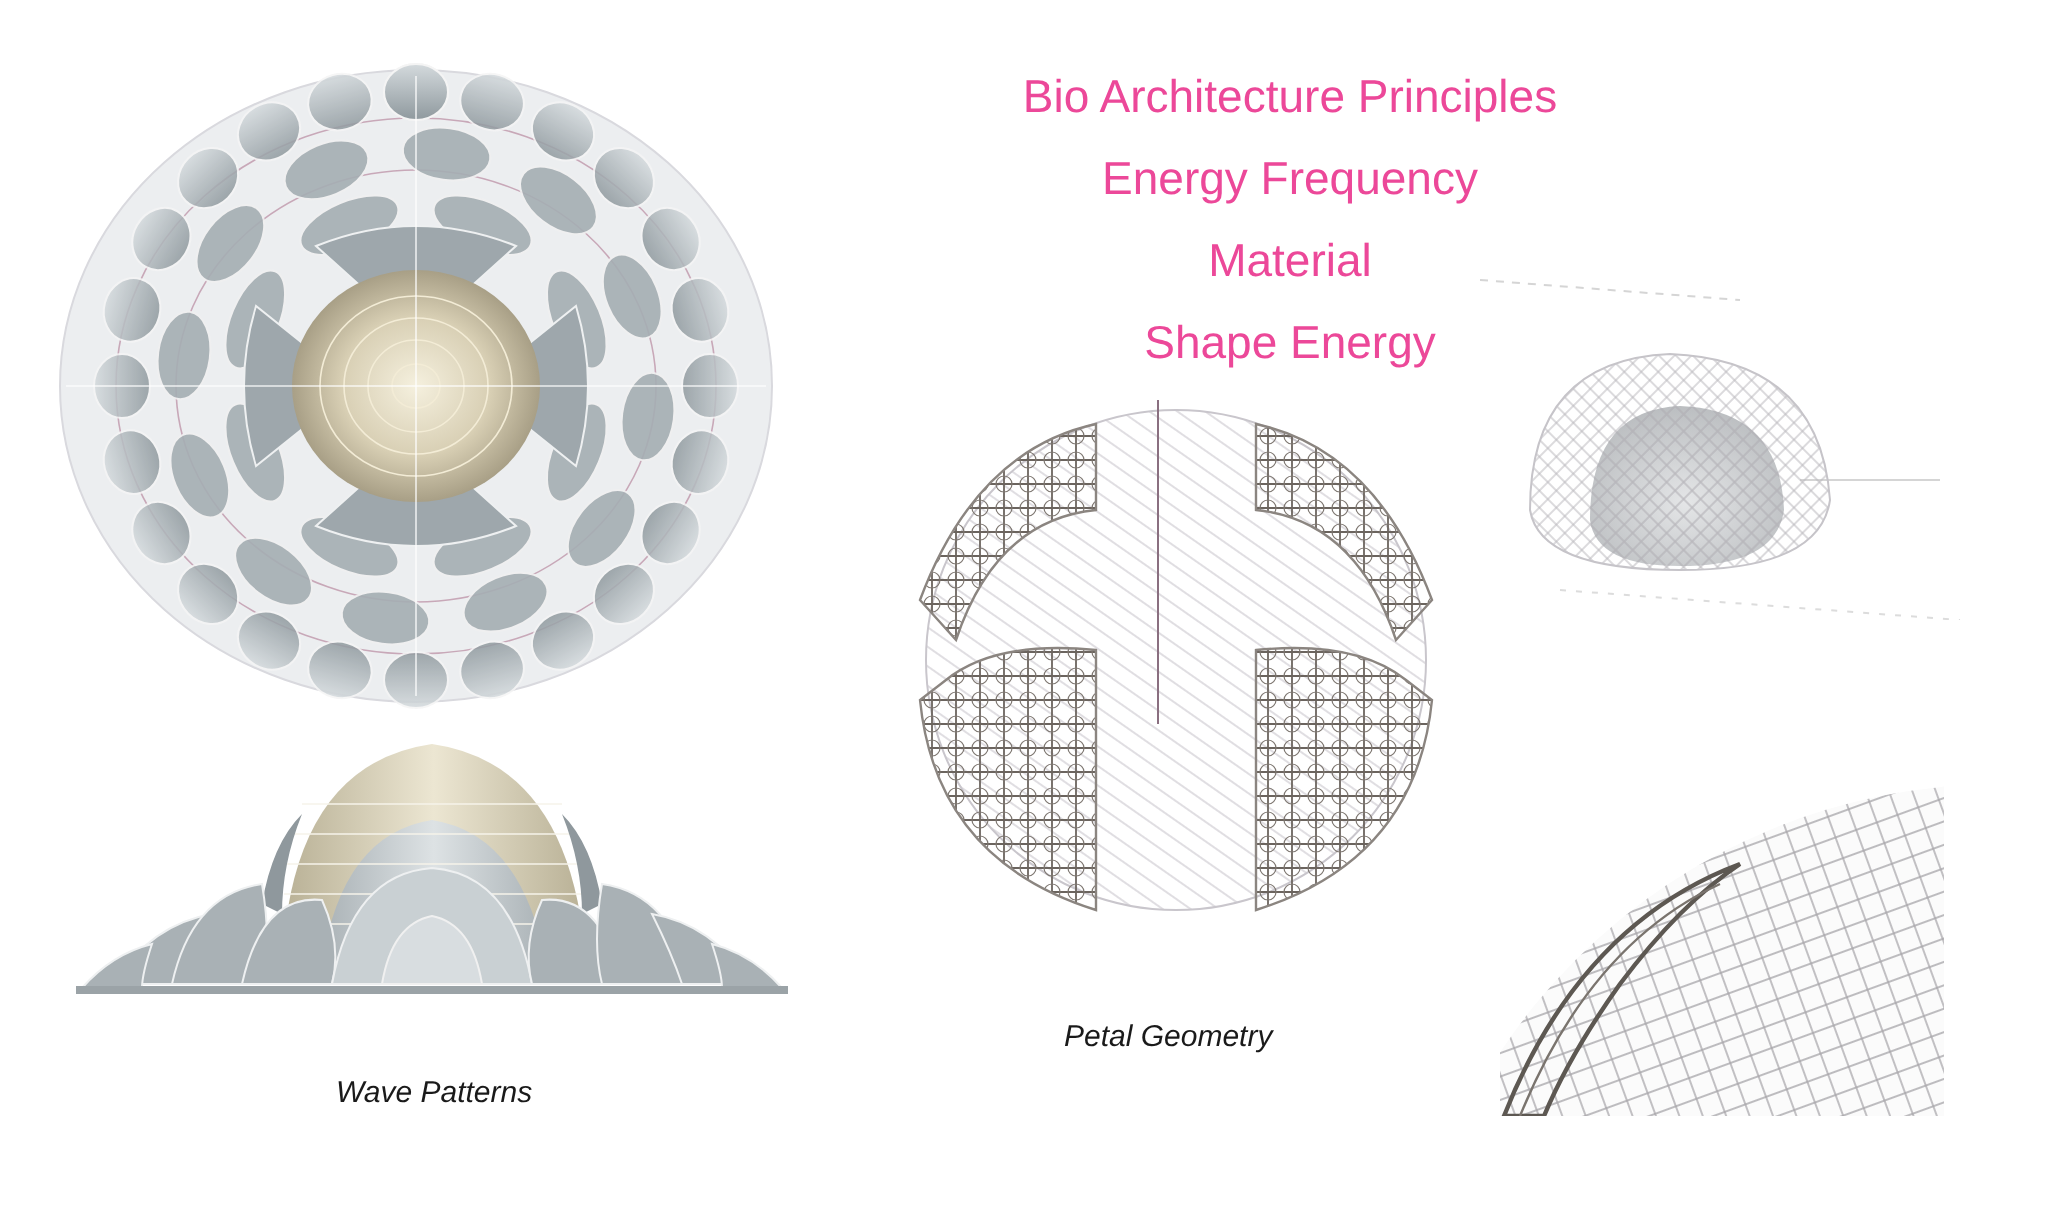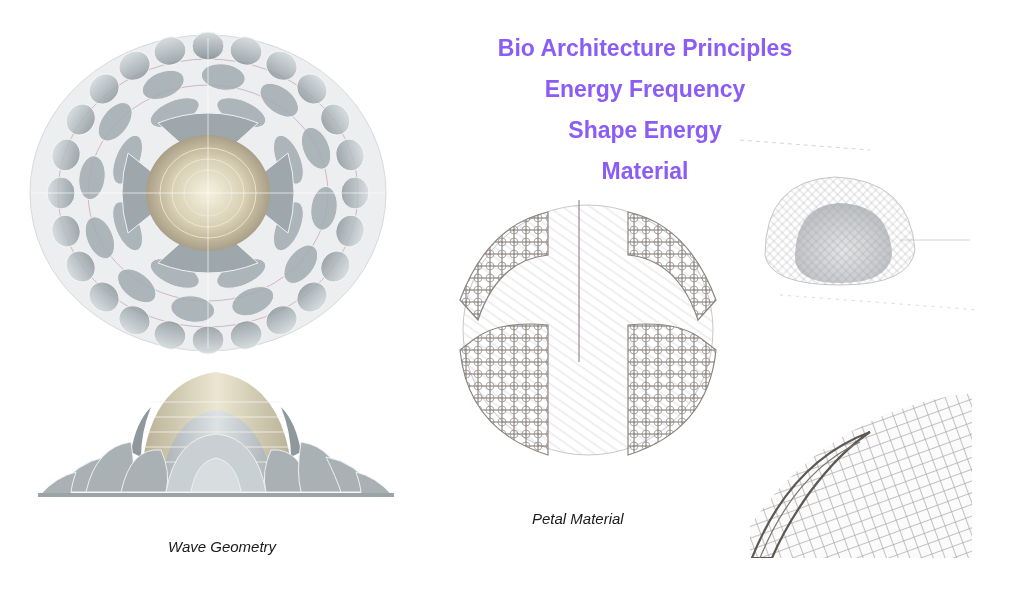--- a/index.html
+++ b/index.html
@@ -1,30 +1,30 @@
 <!DOCTYPE html>
 <html><head>
   <meta charset="utf-8">
   <style>
     html, body { margin: 0; padding: 0; background: #ffffff; }
     body { width: 1024px; height: 605px; position: relative; overflow: hidden; font-family: "Liberation Sans", sans-serif; }
     .abs { position: absolute; }
     .title-block { left: 470px; top: 28px; width: 350px; text-align: center; }
-    .title-line { font-family: "Liberation Sans", sans-serif; font-weight: bold; font-size: 23px; color: #8b5cf6; line-height: 41px; white-space: nowrap; }
+    .title-line { font-family: "Liberation Sans", sans-serif; font-weight: normal; font-size: 23px; color: #ec4899; line-height: 41px; white-space: nowrap; }
     .caption { font-family: "Liberation Sans", sans-serif; font-style: italic; font-size: 15px; color: #1a1a1a; white-space: nowrap; }
     svg { display: block; }
   </style>
 </head>
 <body>
 
 <div class="abs title-block">
   <div class="title-line">Bio Architecture Principles</div>
   <div class="title-line">Energy Frequency</div>
+  <div class="title-line">Material</div>
   <div class="title-line">Shape Energy</div>
-  <div class="title-line">Material</div>
 </div>
 
 <div class="abs" style="left:28px; top:28px;">
   <svg width="360" height="330" viewBox="0 0 360 330">
     <defs>
       <radialGradient id="goldCore" cx="50%" cy="50%" r="50%">
         <stop offset="0%" stop-color="#f5f0de"></stop>
         <stop offset="60%" stop-color="#d8cfb4"></stop>
         <stop offset="100%" stop-color="#a89f86"></stop>
       </radialGradient>
@@ -142,21 +142,21 @@
       <path d="M265 120 Q260 100 265 70 Q300 75 310 120 Z"></path>
       <path d="M305 120 Q300 105 290 85 Q320 90 340 120 Z"></path>
       <path d="M5 122 Q20 105 40 100 Q35 115 35 122 Z"></path>
       <path d="M325 122 Q325 115 320 100 Q340 105 355 122 Z"></path>
     </g>
     <path d="M155 120 Q160 90 180 86 Q200 90 205 120 Z" fill="#d8dde0" stroke="#f0f0f0"></path>
     <rect x="2" y="121" width="356" height="4" fill="#9ba3a7"></rect>
   </svg>
 </div>
 
-<div class="abs caption" style="left:168px; top:538px;">Wave Geometry</div>
+<div class="abs caption" style="left:168px; top:538px;">Wave Patterns</div>
 
 <div class="abs" style="left:448px; top:200px;">
   <svg width="280" height="270" viewBox="0 0 280 270">
     <defs>
       <pattern id="wireLight" width="8" height="8" patternUnits="userSpaceOnUse" patternTransform="rotate(35)">
         <path d="M0 4 H8" stroke="#d3d0d6" stroke-width="0.7"></path>
       </pattern>
       <pattern id="wireDark" width="12" height="12" patternUnits="userSpaceOnUse">
         <path d="M0 6 H12 M6 0 V12" stroke="#6b645e" stroke-width="0.9" fill="none"></path>
         <circle cx="6" cy="6" r="4" fill="none" stroke="#7d7670" stroke-width="0.6"></circle>
@@ -164,21 +164,21 @@
     </defs>
     <circle cx="140" cy="130" r="125" fill="url(#wireLight)" stroke="#c9c6cc" stroke-width="1"></circle>
     <path d="M100 12 Q40 25 12 100 L30 120 Q50 60 100 55 Z" fill="url(#wireDark)" stroke="#8b8580" stroke-width="1.2"></path>
     <path d="M180 12 Q240 25 268 100 L250 120 Q230 60 180 55 Z" fill="url(#wireDark)" stroke="#8b8580" stroke-width="1.2"></path>
     <path d="M12 150 Q20 230 100 255 L100 125 Q50 120 25 140 Z" fill="url(#wireDark)" stroke="#8b8580" stroke-width="1.2"></path>
     <path d="M268 150 Q260 230 180 255 L180 125 Q230 120 255 140 Z" fill="url(#wireDark)" stroke="#8b8580" stroke-width="1.2"></path>
     <line x1="131" y1="-70" x2="131" y2="162" stroke="#8a6f80" stroke-width="1"></line>
   </svg>
 </div>
 
-<div class="abs caption" style="left:532px; top:510px;">Petal Material</div>
+<div class="abs caption" style="left:532px; top:510px;">Petal Geometry</div>
 
 <div class="abs" style="left:740px; top:135px;">
   <svg width="284" height="175" viewBox="0 0 284 175">
     <defs>
       <pattern id="mesh" width="6" height="6" patternUnits="userSpaceOnUse" patternTransform="rotate(45)">
         <path d="M0 3 H6 M3 0 V6" stroke="#b8b6bb" stroke-width="0.5" fill="none"></path>
       </pattern>
       <radialGradient id="innerDome" cx="50%" cy="60%" r="60%">
         <stop offset="0%" stop-color="#d9dbdd"></stop>
         <stop offset="100%" stop-color="#9ea2a6"></stop>

